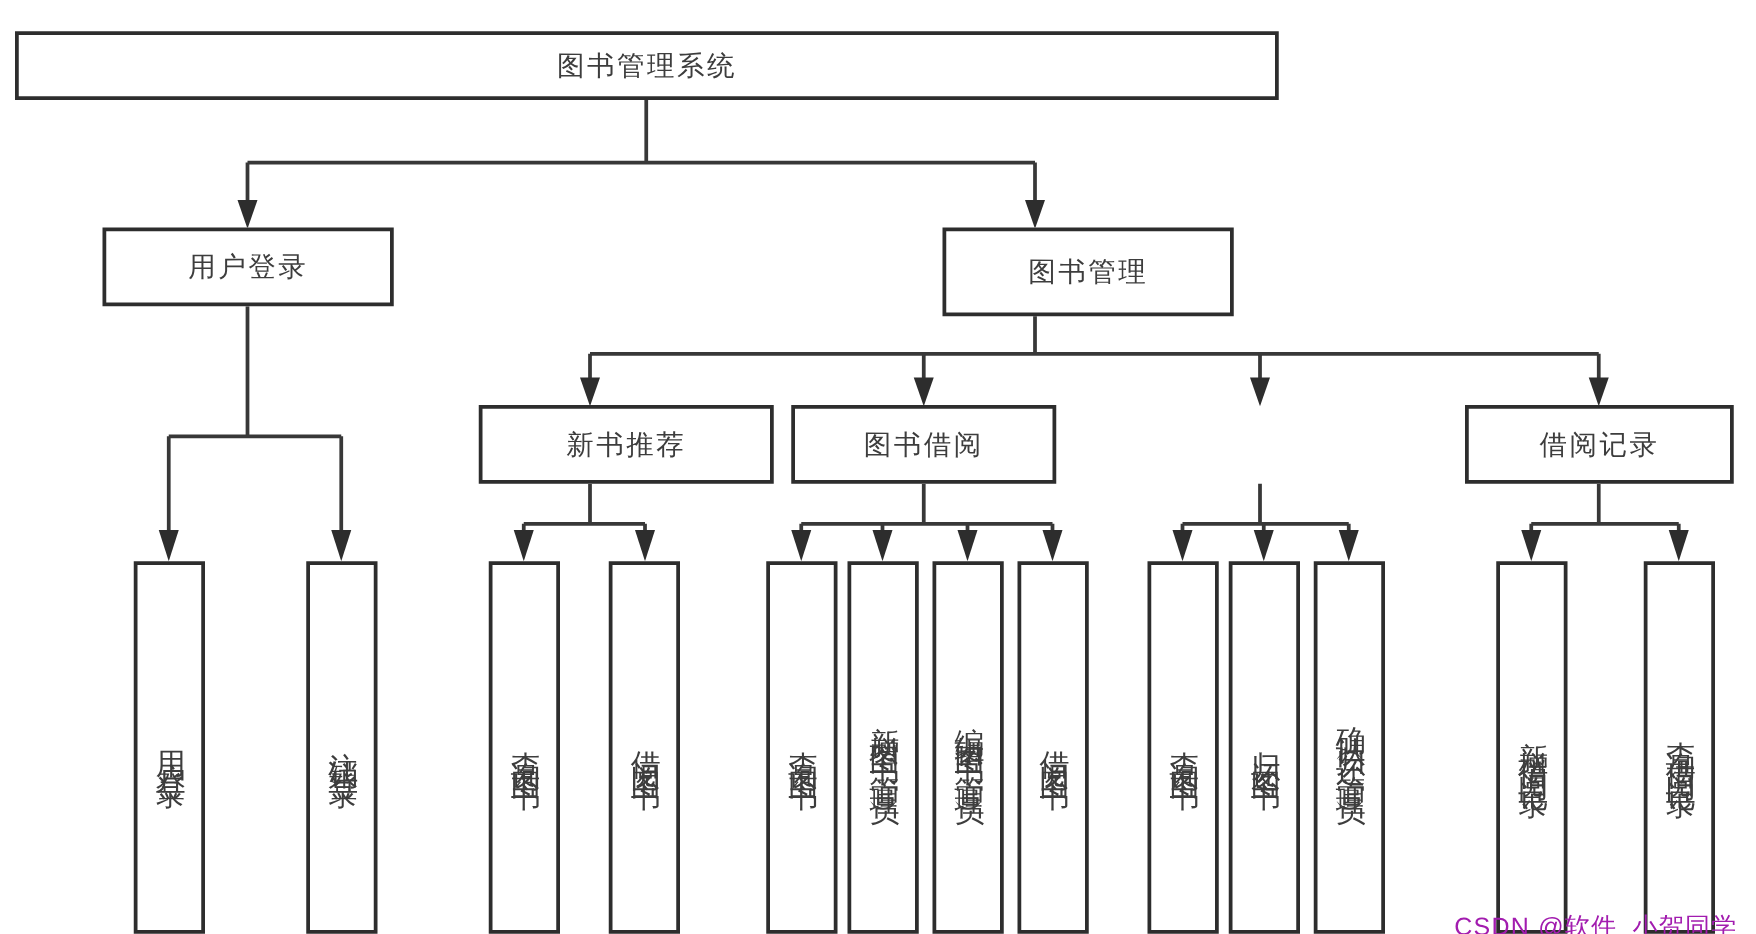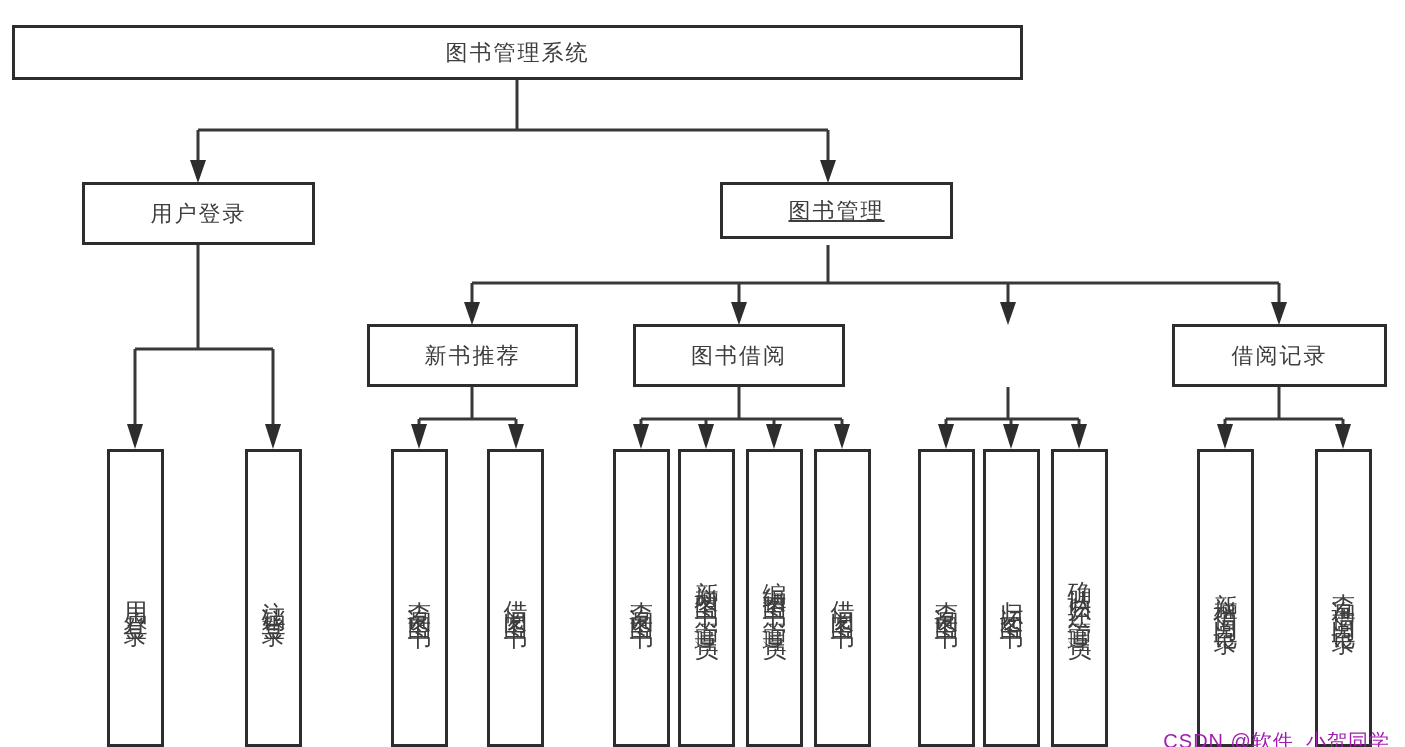--- a/index.html
+++ b/index.html
@@ -103,23 +103,23 @@
     <g>
       <path d="M1279 375 V407 M1225 407 H1343 M1225 407 V414 M1343 407 V414" fill="none" stroke="#383838" stroke-width="3"></path>
       <polygon points="1217,412 1233,412 1225,437" fill="#2d2d2d"></polygon>
       <polygon points="1335,412 1351,412 1343,437" fill="#2d2d2d"></polygon>
     </g>
   </svg>
 
   <div class="box hbox" style="left:12px; top:13px; width:1011px; height:55px;">图书管理系统</div>
 
   <div class="box hbox" style="left:82px; top:170px; width:233px; height:63px;">用户登录</div>
-  <div class="box hbox" style="left:720px; top:170px; width:233px; height:57px;text-decoration:underline;">图书管理</div>
+  <div class="box hbox" style="left:754px; top:170px; width:233px; height:71px;">图书管理</div>
 
-  <div class="box hbox" style="left:367px; top:312px; width:211px; height:63px;">新书推荐</div>
+  <div class="box hbox" style="left:383px; top:312px; width:236px; height:63px;">新书推荐</div>
   <div class="box hbox" style="left:633px; top:312px; width:212px; height:63px;text-align:center;">图书借阅</div>
   <div class="box hbox" style="left:1172px; top:312px; width:215px; height:63px;">借阅记录</div>
 
   <div class="box vbox" style="left:107px; top:437px; width:57px; height:298px;">用户登录</div>
   <div class="box vbox" style="left:245px; top:437px; width:57px; height:298px;">注销登录</div>
 
   <div class="box vbox" style="left:391px; top:437px; width:57px; height:298px;">查询图书</div>
   <div class="box vbox" style="left:487px; top:437px; width:57px; height:298px;">借阅图书</div>
 
   <div class="box vbox" style="left:613px; top:437px; width:57px; height:298px;">查询图书</div>

